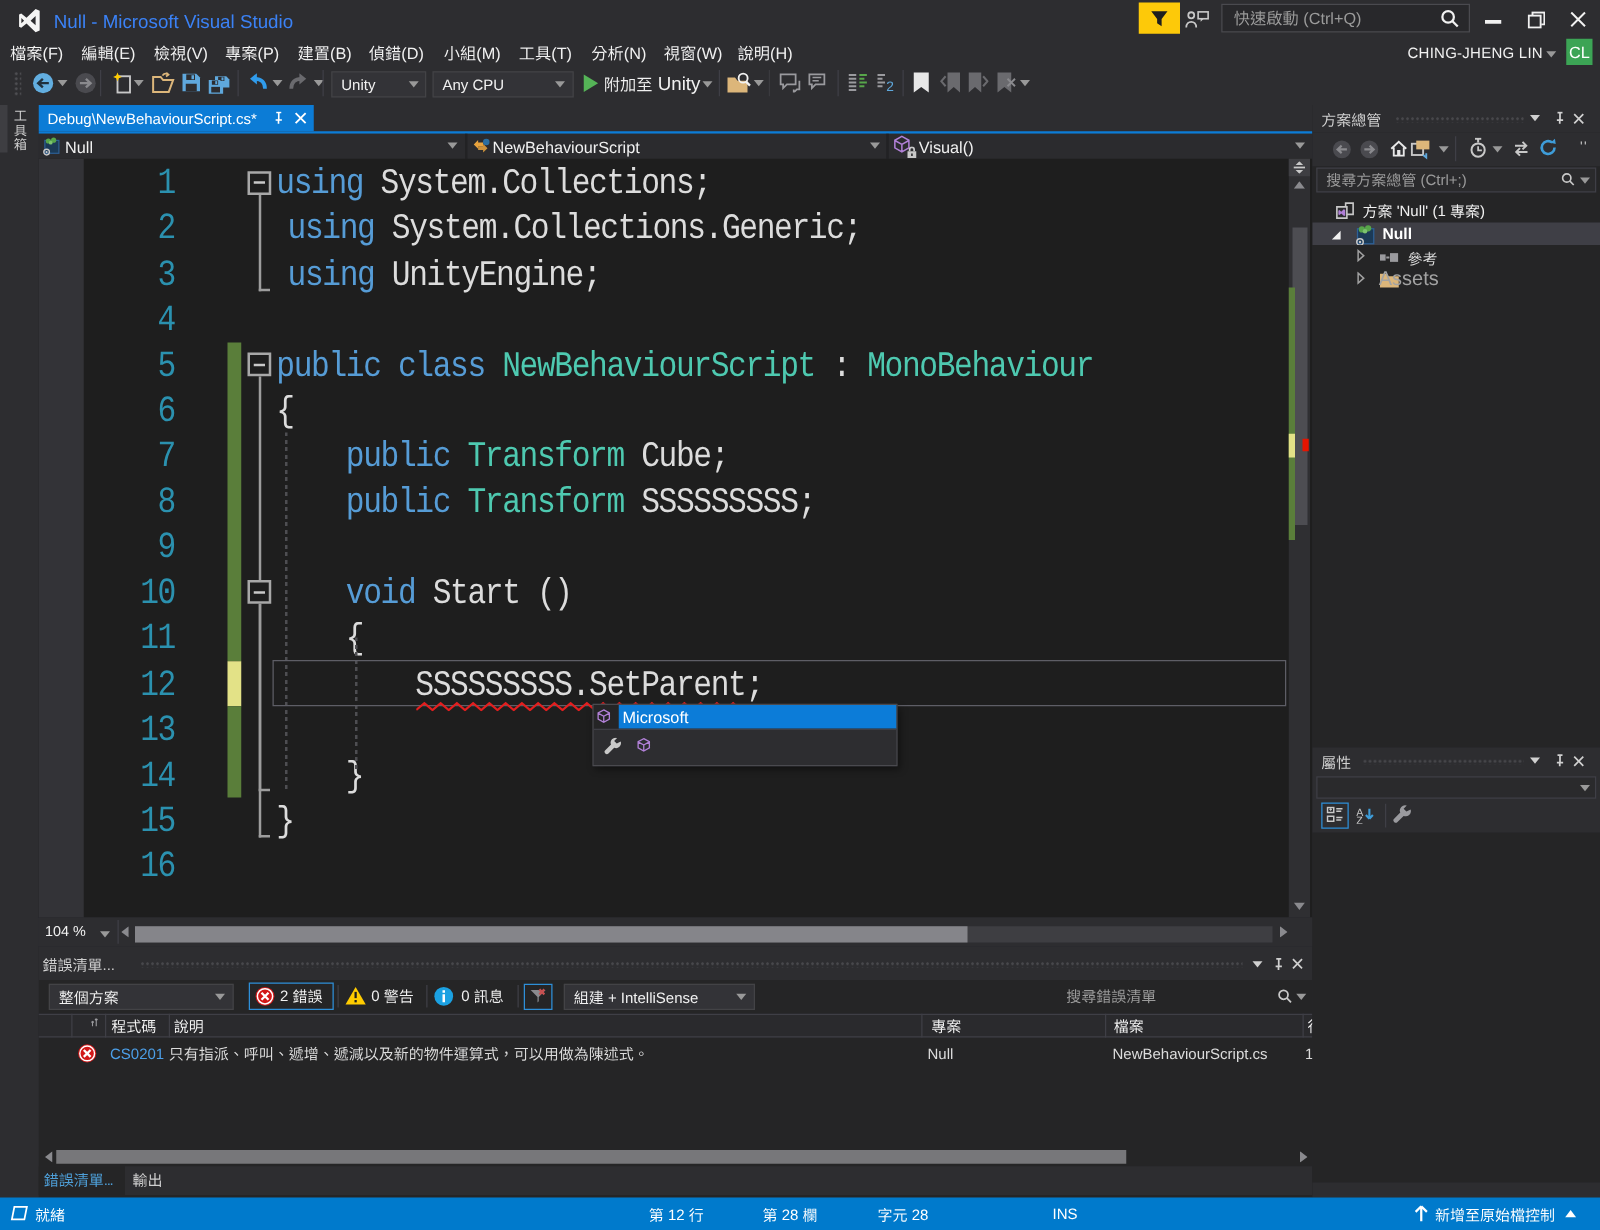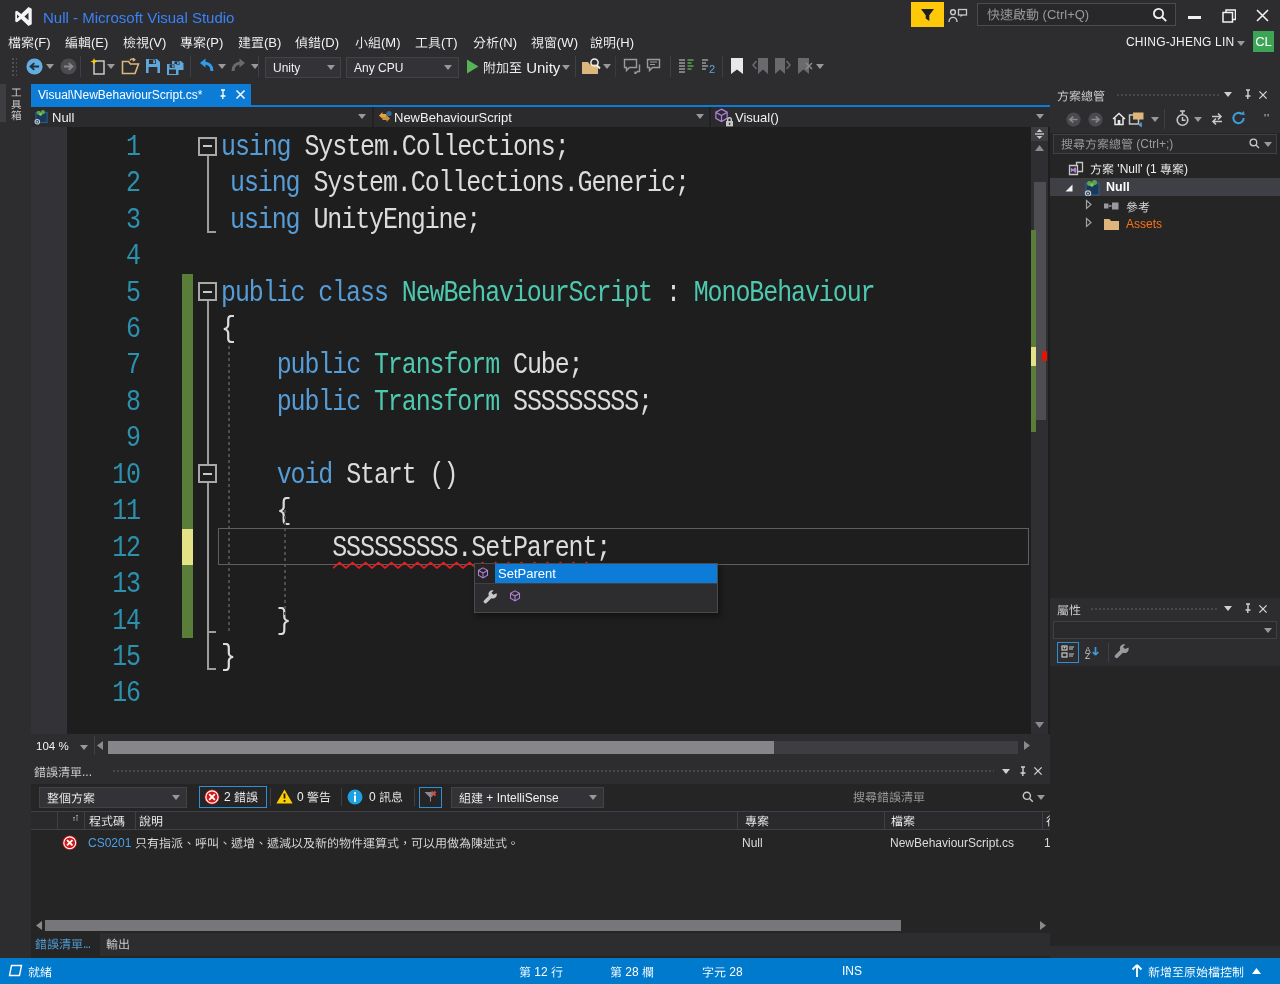--- a/index.html
+++ b/index.html
@@ -314,21 +314,21 @@
     <svg class="k" style="display:block;width:10.6px;height:10.6px;margin:0 auto 1px" viewBox="0 0 250 250">
       <use href="#u5177"></use>
     </svg>
     <svg class="k" style="display:block;width:10.6px;height:10.6px;margin:0 auto 1px" viewBox="0 0 250 250">
       <use href="#u7BB1"></use>
     </svg>
   </div>
 
 <div class="a" style="left:31px;top:84px;width:1019px;height:21px;background:#2D2D30"></div>
 <div class="a" style="left:31px;top:84px;width:220px;height:21px;background:#0C7CD6"></div>
-<div class="a" style="left:38px;top:88px;font-size:12px;color:#FFFFFF">Visual\NewBehaviourScript.cs*</div>
+<div class="a" style="left:38px;top:88px;font-size:12px;color:#FFFFFF">Debug\NewBehaviourScript.cs*</div>
 <svg class="a" style="left:217px;top:89px" width="11" height="11" viewBox="0 0 11 11">
     <path d="M4 1h4M6 1v6M3.5 7h5M5.8 7v3" stroke="#FFF" stroke-width="1.3" fill="none"></path>
   </svg>
 <svg class="a" style="left:235px;top:89px" width="11" height="11" viewBox="0 0 11 11">
     <path d="m1.5 1.5 8 8m0-8-8 8" stroke="#FFF" stroke-width="1.5"></path>
   </svg>
 <div class="a" style="left:31px;top:105px;width:1019px;height:2px;background:#0C7CD6"></div>
 
 <div class="a" style="left:31px;top:107px;width:1019px;height:20px;background:#2B2B2E"></div>
 <div class="a" style="left:372px;top:107px;width:2px;height:20px;background:#222224"></div>
@@ -410,21 +410,21 @@
 
 <div class="a" style="left:218px;top:528.2px;width:811px;height:36.8px;border:1.5px solid #5E5E66"></div>
 
 <svg class="a" style="left:333px;top:560.5px" width="260" height="8" viewBox="0 0 260 8">
     <path d="M0 7 L6.5 1.5 L13 7 L19.5 1.5 L26 7 L32.5 1.5 L39 7 L45.5 1.5 L52 7 L58.5 1.5 L65 7 L71.5 1.5 L78 7 L84.5 1.5 L91 7 L97.5 1.5 L104 7 L110.5 1.5 L117 7 L123.5 1.5 L130 7 L136.5 1.5 L143 7 L149.5 1.5 L156 7 L162.5 1.5 L169 7 L175.5 1.5 L182 7 L188.5 1.5 L195 7 L201.5 1.5 L208 7 L214.5 1.5 L221 7 L227.5 1.5 L234 7 L240.5 1.5 L247 7 L253.5 1.5 L260 7" fill="none" stroke="#E31E1E" stroke-width="1.7"></path>
   </svg>
 
 <div class="a" style="left:474px;top:563px;width:244px;height:50px;background:#2D2D30;border:1px solid #4A4A4F;box-shadow:2px 3px 6px rgba(0,0,0,.45)"></div>
 <div class="a" style="left:475px;top:564px;width:20px;height:19px;background:#252526"></div>
 <div class="a" style="left:495px;top:564px;width:222px;height:18.5px;background:#0C7CD8"></div>
-<div class="a" style="left:498px;top:566px;font-size:13px;color:#FFFFFF">SetParent</div>
+<div class="a" style="left:498px;top:566px;font-size:13px;color:#FFFFFF">Microsoft</div>
 <svg class="a" style="left:477px;top:567px" width="12" height="12" viewBox="0 0 16 16">
     <path fill="none" stroke="#B180D7" stroke-width="1.4" d="M8 1.2 14 4.5v6.5L8 14.5 2 11V4.5zM8 8 2 4.7M8 8l6-3.3M8 8v6.3"></path>
   </svg>
 <div class="a" style="left:475px;top:583px;width:242px;height:29px;background:#2D2D30;border-top:1px solid #3F3F46"></div>
 <svg class="a" style="left:483px;top:590px" width="15" height="15" viewBox="0 0 16 16">
     <path fill="#C8C8C8" d="M14.5 3.5a4.2 4.2 0 0 1-5.6 5.2L4 13.6a1.9 1.9 0 0 1-2.7-2.7l4.9-4.9a4.2 4.2 0 0 1 5.2-5.6L8.9 2.9l2.2 2.2z"></path>
   </svg>
 <svg class="a" style="left:509px;top:590px" width="12" height="12" viewBox="0 0 16 16">
     <path fill="none" stroke="#B180D7" stroke-width="1.4" d="M8 1.2 14 4.5v6.5L8 14.5 2 11V4.5zM8 8 2 4.7M8 8l6-3.3M8 8v6.3"></path>
   </svg>
@@ -765,21 +765,21 @@
       <use href="#u8003" x="250"></use>
     </svg>
   </div>
 <svg class="a" style="left:1085px;top:217px" width="8" height="11" viewBox="0 0 8 11">
     <path fill="none" stroke="#A0A0A0" stroke-width="1.2" d="M1.5 1.5 6 5.5 1.5 9.5z"></path>
   </svg>
 <svg class="a" style="left:1103px;top:217px" width="17" height="14" viewBox="0 0 17 14">
     <path fill="#DCB67A" d="M1 13V2h5.5l1.5 2H16v9z"></path>
     <path fill="#EACA8F" d="M1 13 3 6h14l-2 7z" opacity="0"></path>
   </svg>
-<div class="a row" style="left:1126px;top:216px;height:15px;font-size:12px;color:#f97316">Assets</div>
+<div class="a row" style="left:1103px;top:216px;height:15px;font-size:16px;color:#a3a3a3">Assets</div>
 
 <div class="a" style="left:1050px;top:598px;width:230px;height:348px;background:#252526"></div>
 <div class="a" style="left:1050px;top:598px;width:230px;height:22px;background:#2D2D30"></div>
 <div class="a row wt" style="left:1057px;top:600px;height:19px">
     <svg class="k" style="width:24px;height:12px;vertical-align:-1.45px" viewBox="0 0 500 250">
       <use href="#u5C6C" x="0"></use>
       <use href="#u6027" x="250"></use>
     </svg>
   </div>
 <div class="grip" style="left:1090px;top:607px;width:129px"></div>

